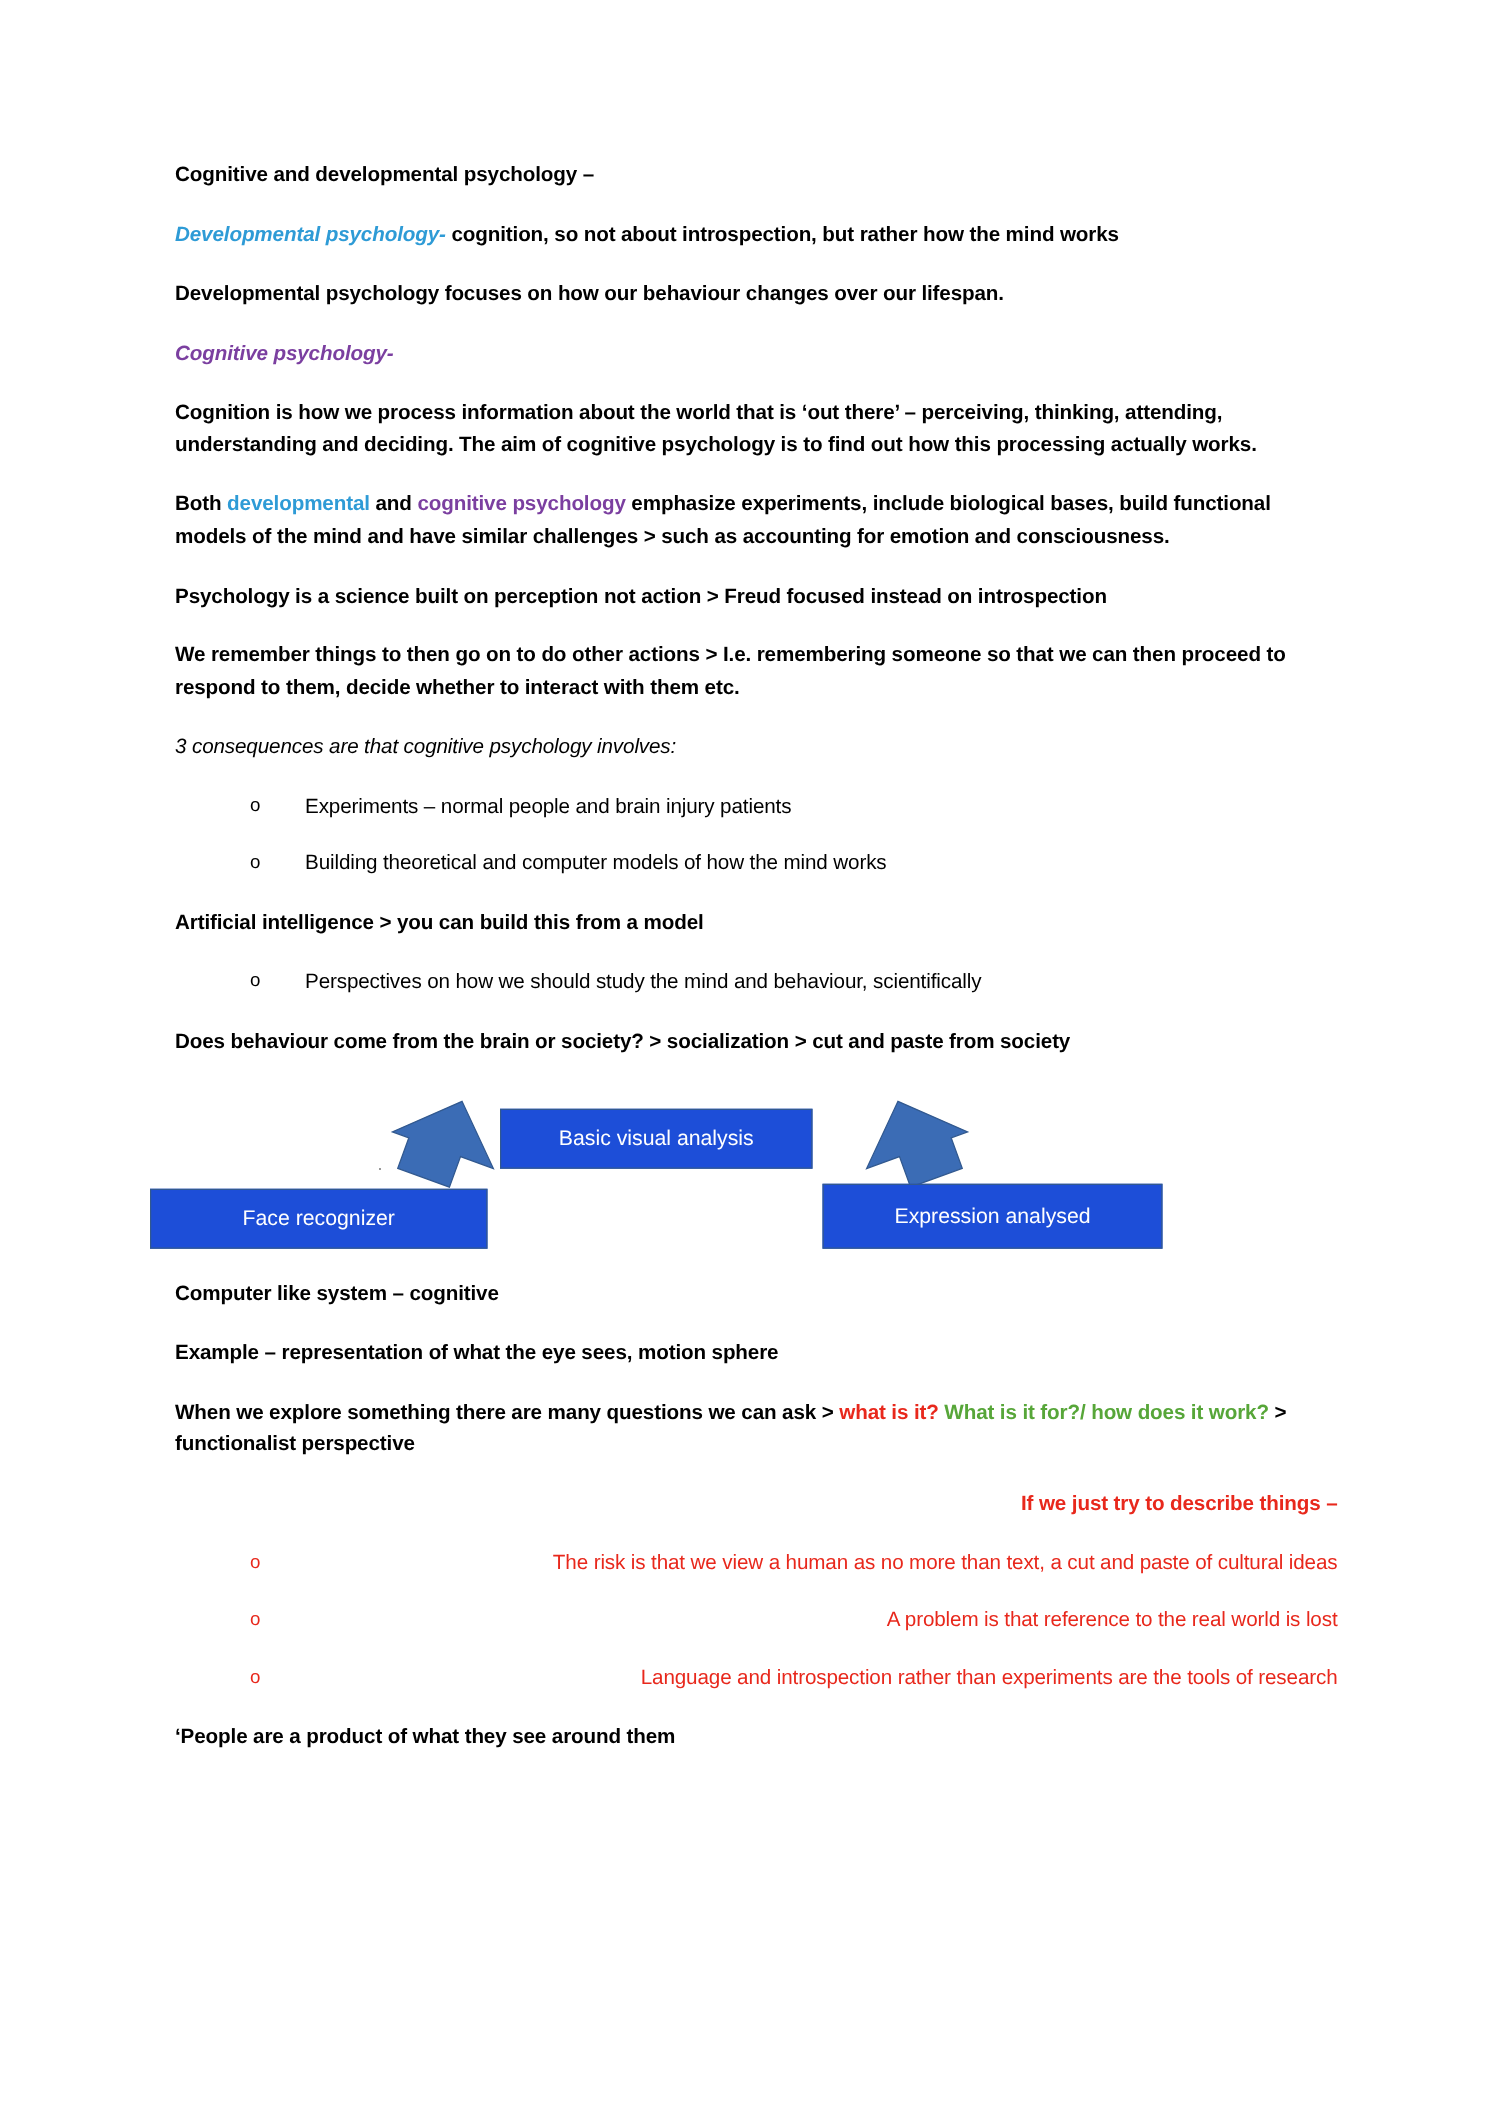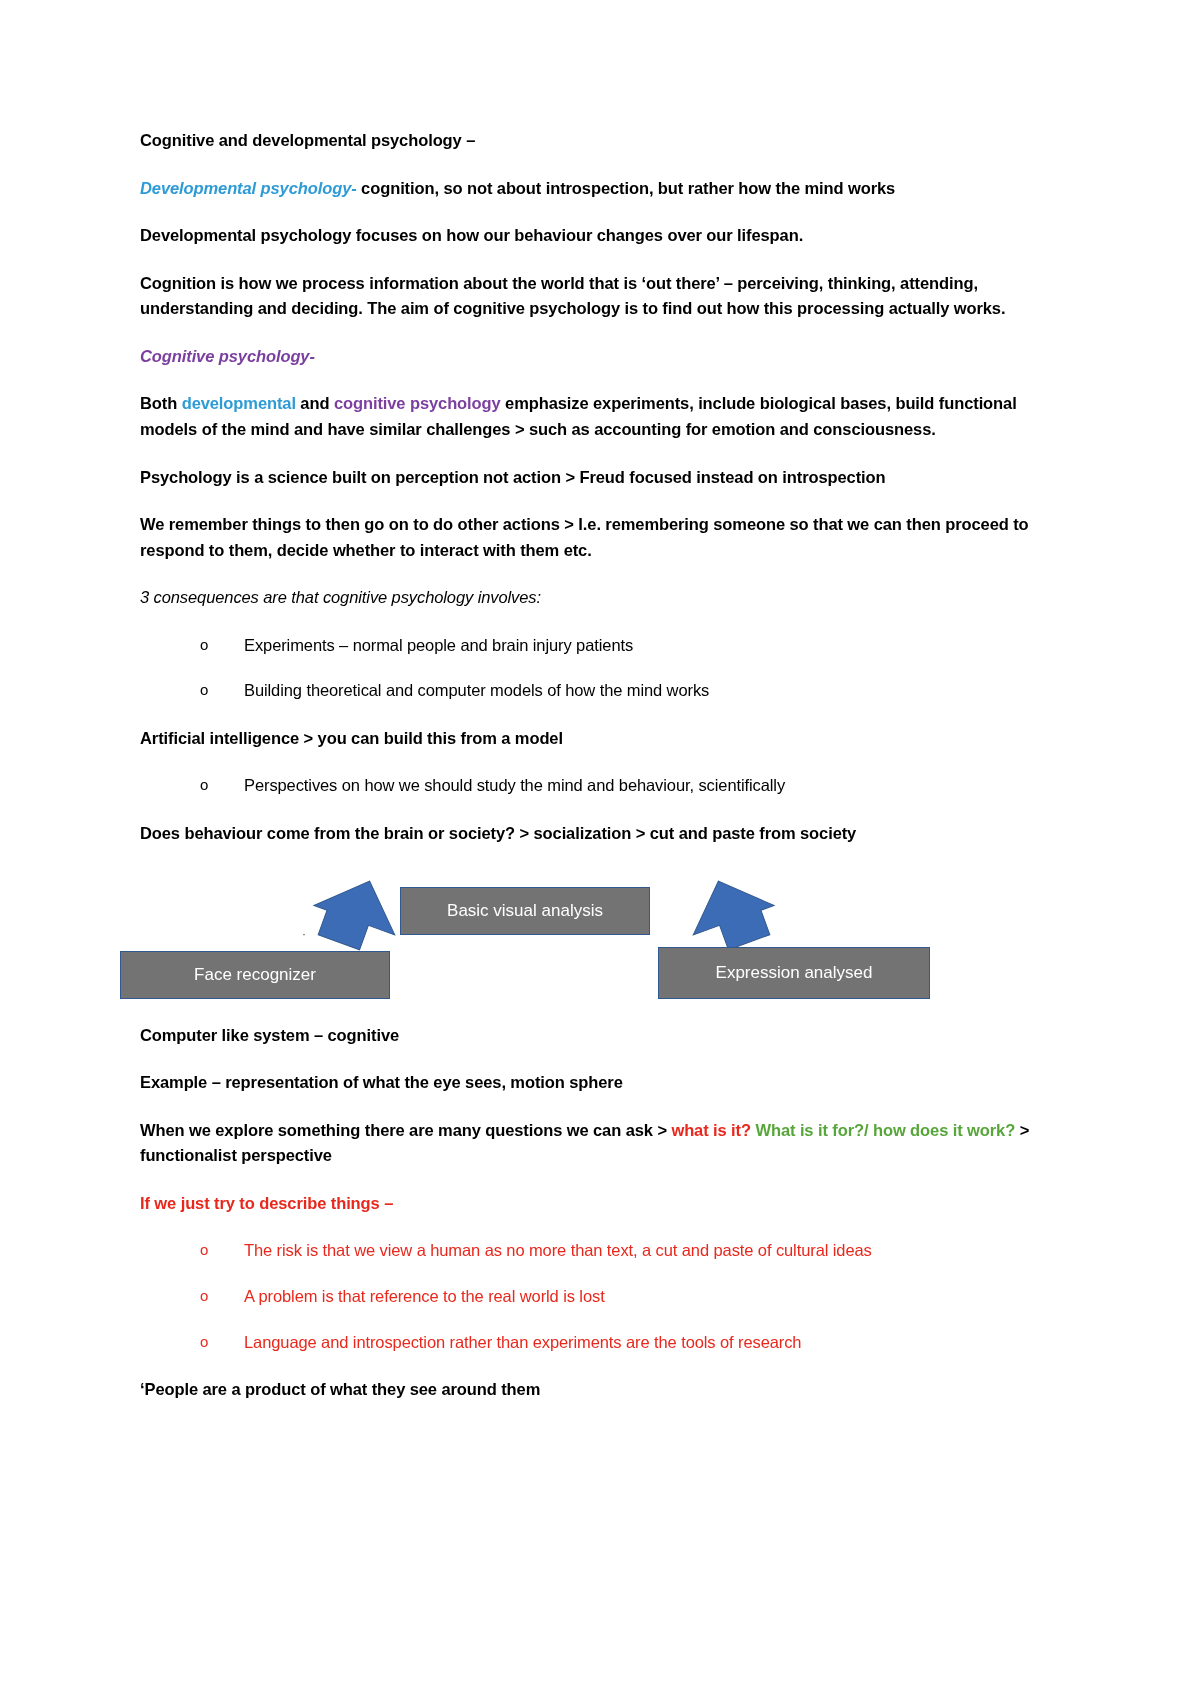--- a/index.html
+++ b/index.html
@@ -33,21 +33,21 @@
     font-size: 16.5px;
     line-height: 1.55;
     font-weight: bold;
     letter-spacing: -0.1px;
   }
   p.para.italic {
     font-style: italic;
   }
   .blue   { color: #2e9bd6; }
   .purple { color: #7b3fa0; }
-  .red    { color: #e8281c; }
+  .red    { color: #e8281c; text-align: right; }
   .green  { color: #57a639; }
   ul.bullets {
     list-style: none;
     margin: 0 0 22px 0;
     padding: 0 0 0 60px;
   }
   ul.bullets li {
     font-size: 16.5px;
     line-height: 1.55;
     font-weight: normal;
@@ -66,21 +66,21 @@
     font-size: 15px;
   }
   ul.bullets.red li { color: #e8281c; }
   .diagram {
     position: relative;
     height: 150px;
     margin: 6px 0 2px 0;
   }
   .box {
     position: absolute;
-    background: #737373;
+    background: #1d4ed8;
     border: 1px solid #2c5governor;
     color: #ffffff;
     font-size: 17px;
     text-align: center;
     display: flex;
     align-items: center;
     justify-content: center;
     font-family: "Liberation Sans", sans-serif;
   }
   .box-basic {
@@ -118,23 +118,23 @@
 
 <div class="page">
   <div class="content">
 
     <p class="para">Cognitive and developmental psychology –</p>
 
     <p class="para"><span class="blue" style="font-style:italic">Developmental psychology-</span><span> cognition, so not about introspection, but rather how the mind works</span></p>
 
     <p class="para">Developmental psychology focuses on how our behaviour changes over our lifespan.</p>
 
+    <p class="para italic purple">Cognitive psychology-</p>
+
     <p class="para">Cognition is how we process information about the world that is ‘out there’ – perceiving, thinking, attending, understanding and deciding. The aim of cognitive psychology is to find out how this processing actually works.</p>
-
-    <p class="para italic purple">Cognitive psychology-</p>
 
     <p class="para"><span>Both </span><span class="blue">developmental</span><span> and </span><span class="purple">cognitive psychology</span><span> emphasize experiments, include biological bases, build functional models of the mind and have similar challenges &gt; such as accounting for emotion and consciousness.</span></p>
 
     <p class="para">Psychology is a science built on perception not action &gt; Freud focused instead on introspection</p>
 
     <p class="para">We remember things to then go on to do other actions &gt; I.e. remembering someone so that we can then proceed to respond to them, decide whether to interact with them etc.</p>
 
     <p class="para italic" style="font-weight:normal">3 consequences are that cognitive psychology involves:</p>
 
     <ul class="bullets">

